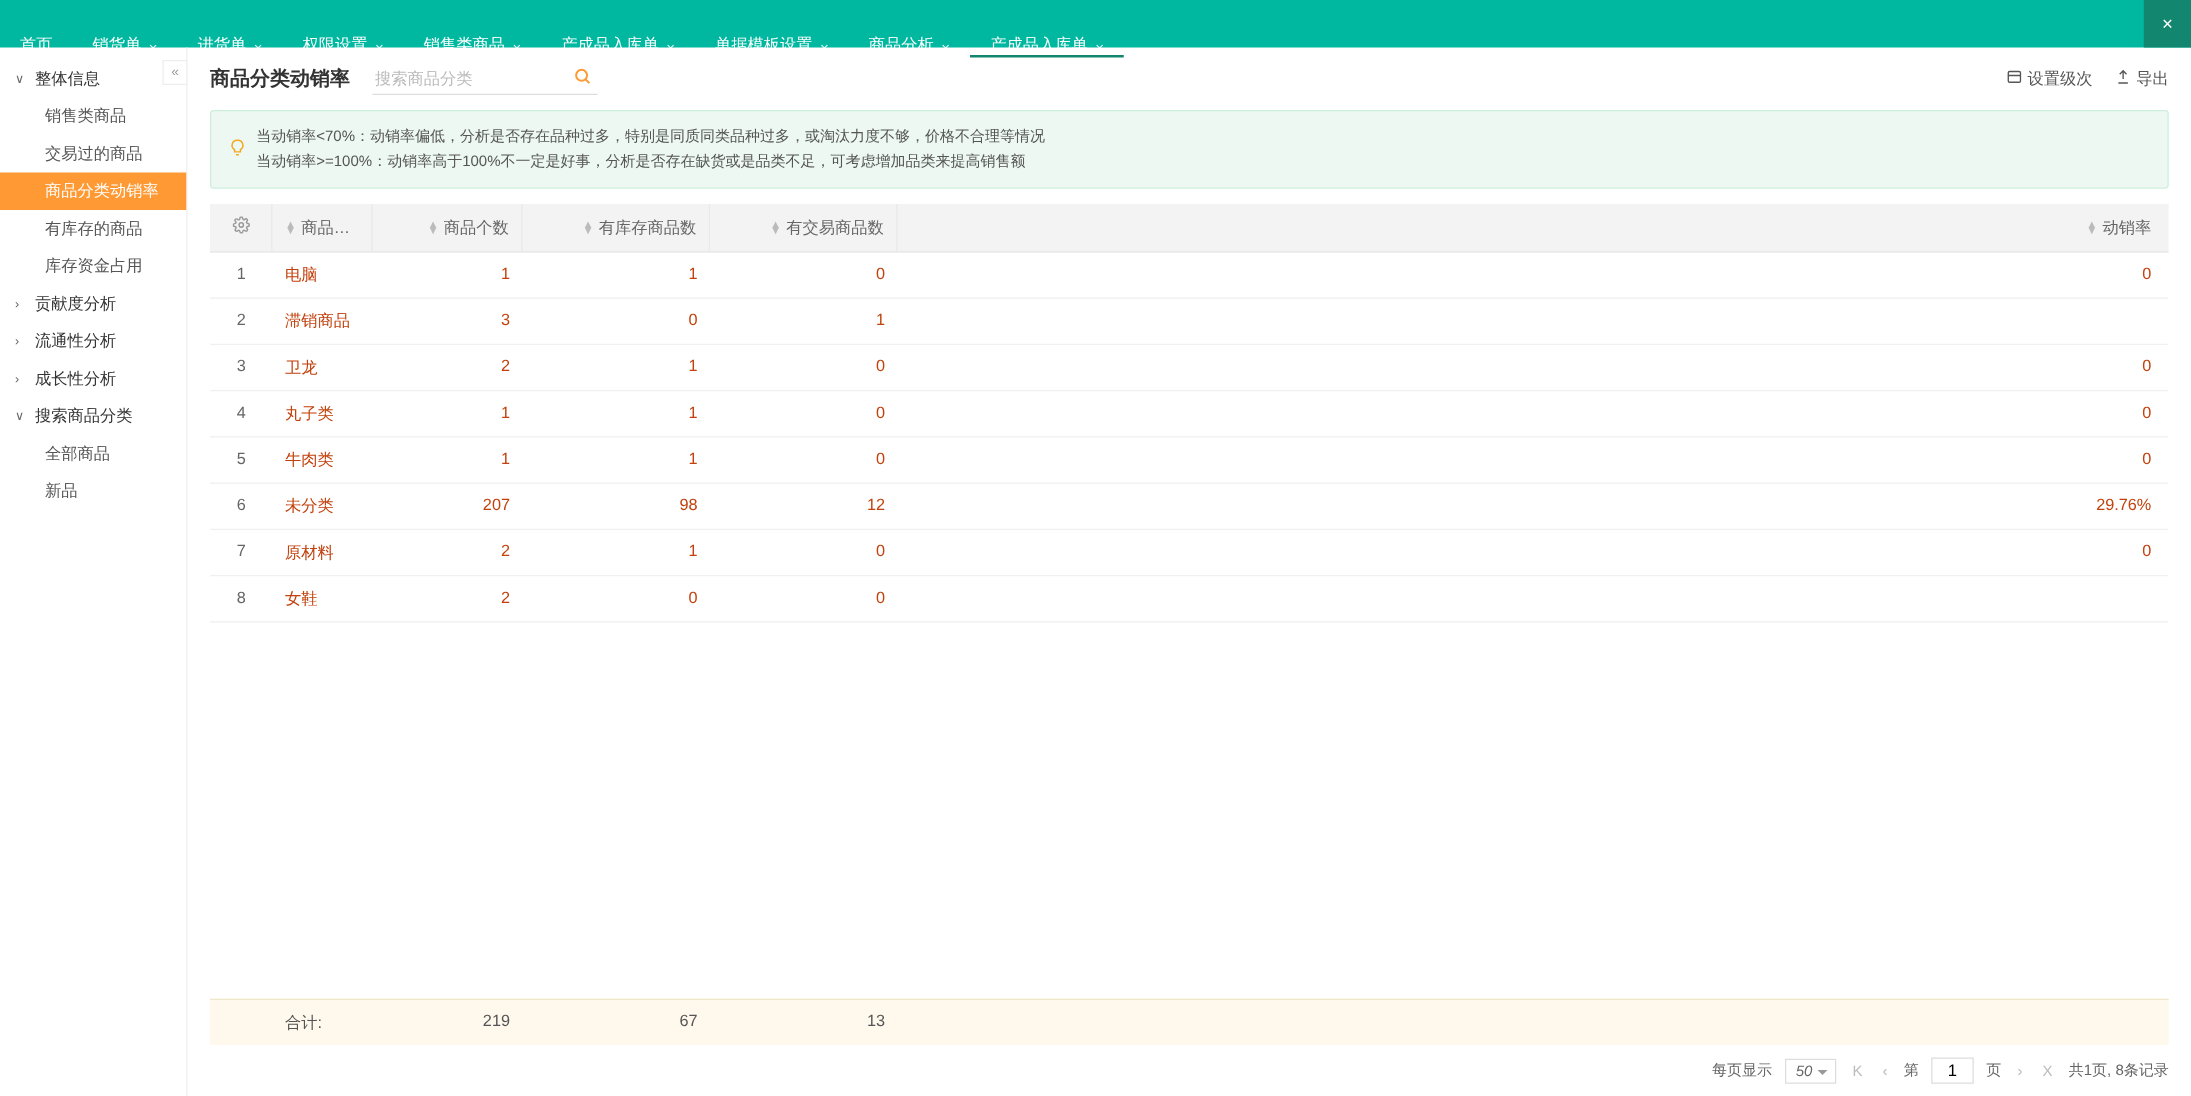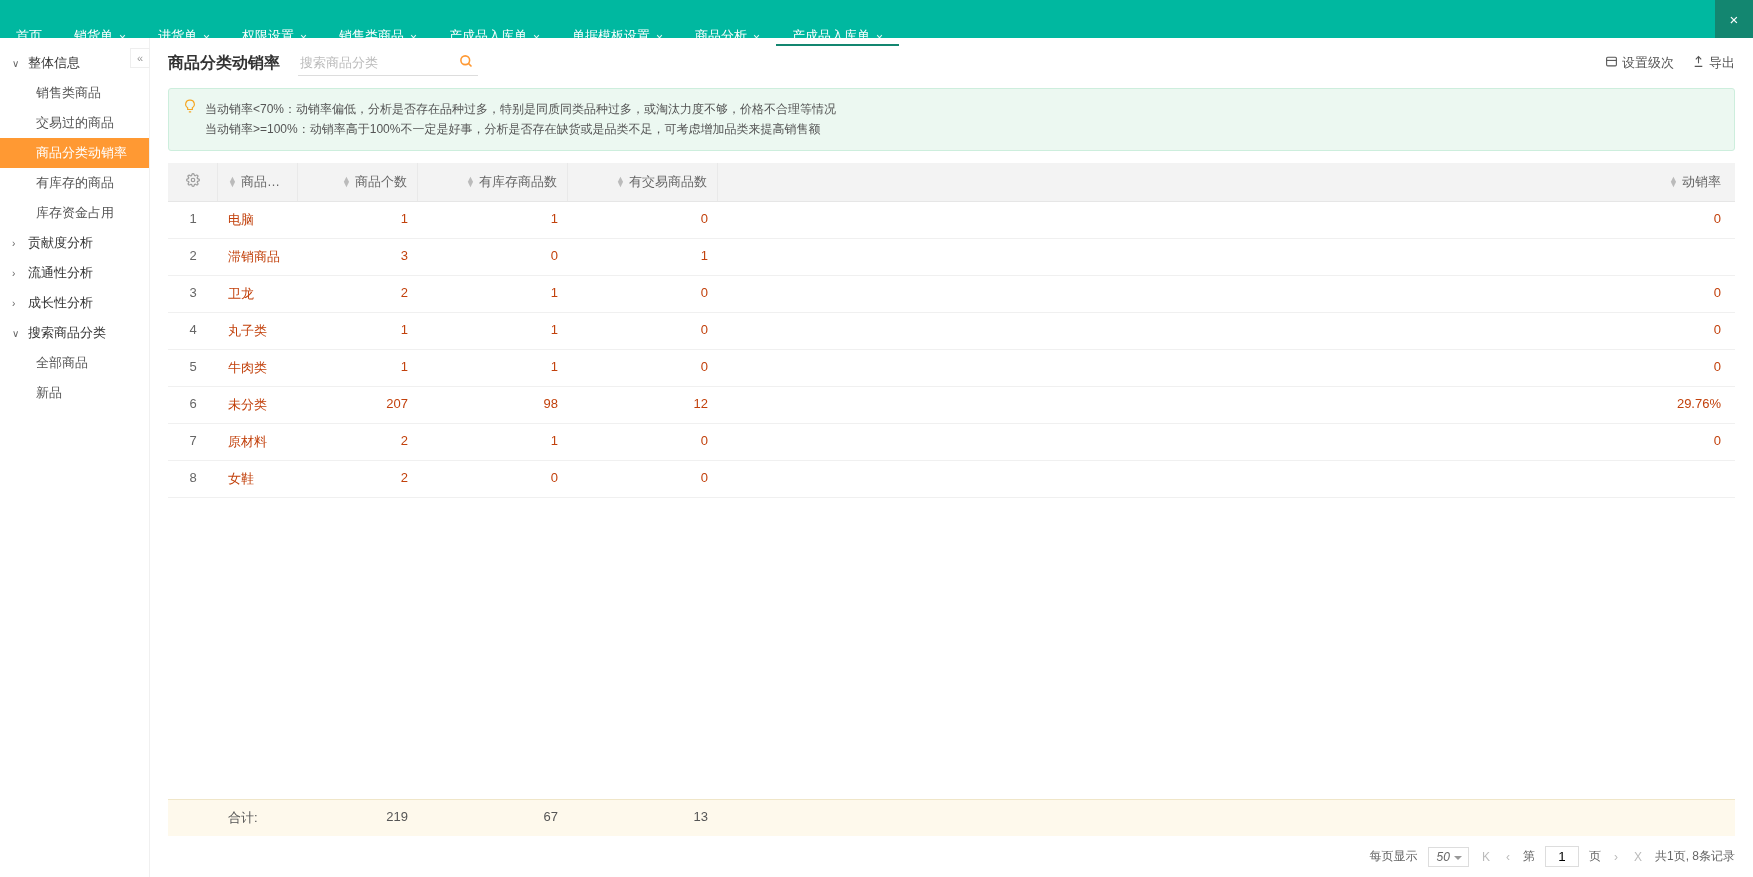--- a/index.html
+++ b/index.html
@@ -31,21 +31,21 @@
   .page-title { font-size: 16px; font-weight: 600; color: #333; margin-right: 18px; }
   .search-wrap { position: relative; width: 180px; }
   .search-input { width: 100%; border: none; border-bottom: 1px solid #ddd; padding: 5px 26px 5px 2px; font-size: 13px; outline: none; color: #333; }
   .search-input::placeholder { color: #bbb; }
   .search-icon { position: absolute; right: 4px; top: 4px; color: #ff9933; font-size: 15px; }
   .header-spacer { flex: 1; }
   .header-action { display: flex; align-items: center; color: #555; margin-left: 18px; cursor: pointer; font-size: 13px; }
   .header-action .icon { margin-right: 4px; font-size: 13px; }
   
   
-  .tip-box { margin: 0 18px 12px 18px; background: #ecf8f1; border: 1px solid #cdeedd; border-radius: 3px; padding: 10px 14px; display: flex; }
+  .tip-box { margin: 0 18px 12px 18px; background: #ecf8f1; border: 1px solid #cdeedd; border-radius: 3px; padding: 10px 14px; display: flex; align-items: center; }
   .tip-icon { color: #f5a623; margin-right: 8px; flex-shrink: 0; }
   .tip-text { color: #555; font-size: 12px; line-height: 1.7; }
   
   
   .table-wrap { flex: 1; margin: 0 18px; display: flex; flex-direction: column; overflow: hidden; }
   .table-header { display: flex; background: #f3f3f3; border-bottom: 1px solid #e6e6e6; }
   .th { padding: 10px 10px; color: #666; font-size: 13px; position: relative; display: flex; align-items: center; border-right: 1px solid #e9e9e9; }
   .th:last-child { border-right: none; }
   .th .sort { color: #bbb; font-size: 9px; margin-right: 4px; display: inline-flex; flex-direction: column; line-height: 5px; }
   .th-idx { width: 50px; justify-content: center; }

